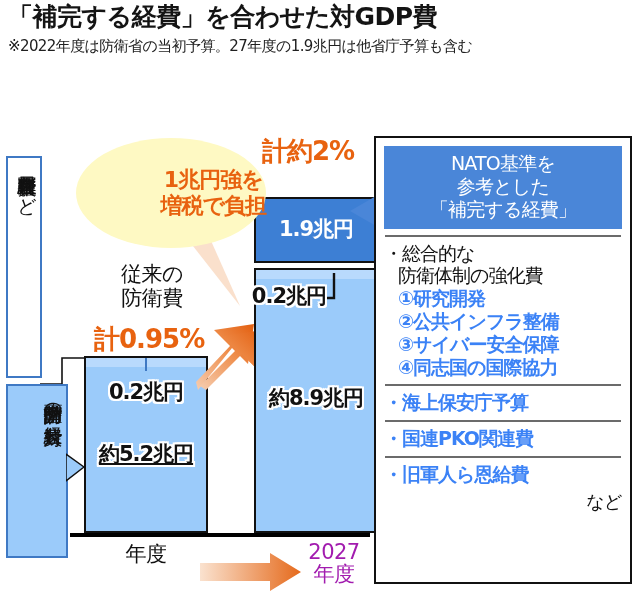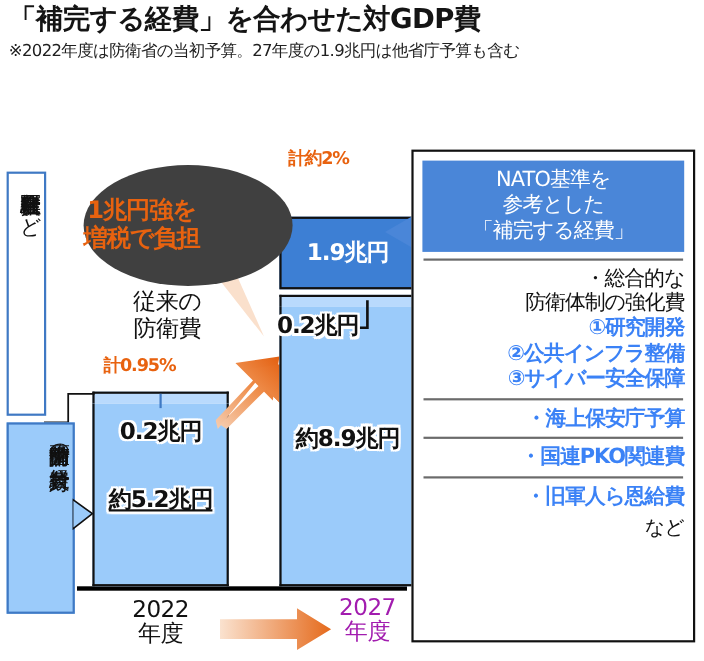--- a/index.html
+++ b/index.html
@@ -35,44 +35,44 @@
   }
   .lbl-outline{
     color:#111;
     text-shadow:
       -2px -2px 0 #fff, 2px -2px 0 #fff, -2px 2px 0 #fff, 2px 2px 0 #fff,
       -2px 0 0 #fff, 2px 0 0 #fff, 0 -2px 0 #fff, 0 2px 0 #fff;
   }
   .lbl-white{color:#fff;text-align:center;}
   
   .pct{
-    position:absolute;font-size:16px;font-weight:bold;color:#e8620f;
+    position:absolute;font-size:26px;font-weight:bold;color:#e8620f;
     letter-spacing:-1px;white-space:nowrap;
     text-shadow:
       -2.5px -2.5px 0 #fff, 2.5px -2.5px 0 #fff, -2.5px 2.5px 0 #fff, 2.5px 2.5px 0 #fff,
       -2.5px 0 0 #fff, 2.5px 0 0 #fff, 0 -2.5px 0 #fff, 0 2.5px 0 #fff,
       -3px 1px 0 #fff, 3px 1px 0 #fff;
   }
   
   .xlabel{
     position:absolute;text-align:center;font-size:21px;line-height:1.05;
     font-weight:normal;letter-spacing:-0.5px;white-space:nowrap;
   }
   .xlabel.plain{color:#111;}
   .xlabel.hi{
     color:#a21caf;font-weight:normal;
     text-shadow:
       -2.5px -2.5px 0 #fff, 2.5px -2.5px 0 #fff, -2.5px 2.5px 0 #fff, 2.5px 2.5px 0 #fff,
       -2.5px 0 0 #fff, 2.5px 0 0 #fff, 0 -2.5px 0 #fff, 0 2.5px 0 #fff;
   }
   
   #bubble{
-    position:absolute;left:76px;top:150px;width:190px;height:110px;
-    background:#404040;border-radius:50%/50%;
-    display:flex;align-items:center;justify-content:flex-start;
+    position:absolute;left:76px;top:138px;width:190px;height:110px;
+    background:#fef9c3;border-radius:50%/50%;
+    display:flex;align-items:center;justify-content:flex-end;
   }
   #bubble-text{
     text-align:center;font-size:22px;font-weight:bold;color:#e8620f;
     line-height:1.18;letter-spacing:-1px;white-space:nowrap;
   }
   #bubble-tail{
     position:absolute;left:182px;top:232px;width:70px;height:78px;
   }
   
   .vbox{
@@ -97,21 +97,21 @@
     padding:6px 2px 7px 2px;white-space:nowrap;
   }
   #nato-arrow{
     position:absolute;left:350px;top:196px;
     width:0;height:0;
     border-top:15px solid transparent;border-bottom:15px solid transparent;
     border-right:26px solid #4a86d8;
   }
   .hr{height:2px;background:#6b6b6b;margin:6px 1px 5px 1px;}
   .nato-item{
-    font-size:19px;line-height:1.2;letter-spacing:-1px;white-space:nowrap;text-align:right;
+    font-size:19px;line-height:1.2;letter-spacing:-1px;white-space:nowrap;
   }
   .blk{color:#111;}
   .org{color:#3b82f6;font-weight:bold;}
   .nato-sub{padding-left:14px;}
   #nato-etc{
     text-align:right;font-size:18px;color:#111;margin-top:4px;
     letter-spacing:-0.5px;
   }
 </style>
 </head>
@@ -170,21 +170,20 @@
   <svg style="position:absolute;left:318px;top:162px;width:30px;height:28px;" viewBox="0 0 30 28">
     <path d="M 2,26 L 16,26 L 16,1" stroke="#111" stroke-width="2.4" fill="none"></path>
   </svg>
   <div class="seg-label lbl-outline" style="left:230px;top:172px;width:96px;text-align:right;">0.2兆円</div>
 
   <div class="seg-label lbl-outline" style="left:250px;top:274px;width:132px;">約8.9兆円</div>
 
   <div class="pct" style="left:262px;top:24px;">計約2%</div>
 
   <div class="xlabel plain" style="left:86px;top:433px;width:120px;">
-    <div>2022</div>
     <div>年度</div>
   </div>
 
   <svg style="position:absolute;left:200px;top:442px;width:102px;height:40px;" viewBox="0 0 102 40">
     <defs>
       <linearGradient id="og2" x1="0" y1="0" x2="1" y2="0">
         <stop offset="0" stop-color="#fae2cf"></stop>
         <stop offset="1" stop-color="#e56a1c"></stop>
       </linearGradient>
     </defs>
@@ -231,20 +230,21 @@
   </div>
 
   <div class="hr"></div>
 
   <div class="nato-item blk">・総合的な</div>
   <div class="nato-item blk nato-sub">防衛体制の強化費</div>
 
   <div class="nato-item org nato-sub">①研究開発</div>
   <div class="nato-item org nato-sub">②公共インフラ整備</div>
   <div class="nato-item org nato-sub">③サイバー安全保障</div>
+  <div class="nato-item org nato-sub">④同志国の国際協力</div>
 
   <div class="hr"></div>
   <div class="nato-item org">・海上保安庁予算</div>
 
   <div class="hr"></div>
   <div class="nato-item org">・国連PKO関連費</div>
 
   <div class="hr"></div>
   <div class="nato-item org">・旧軍人ら恩給費</div>
 

